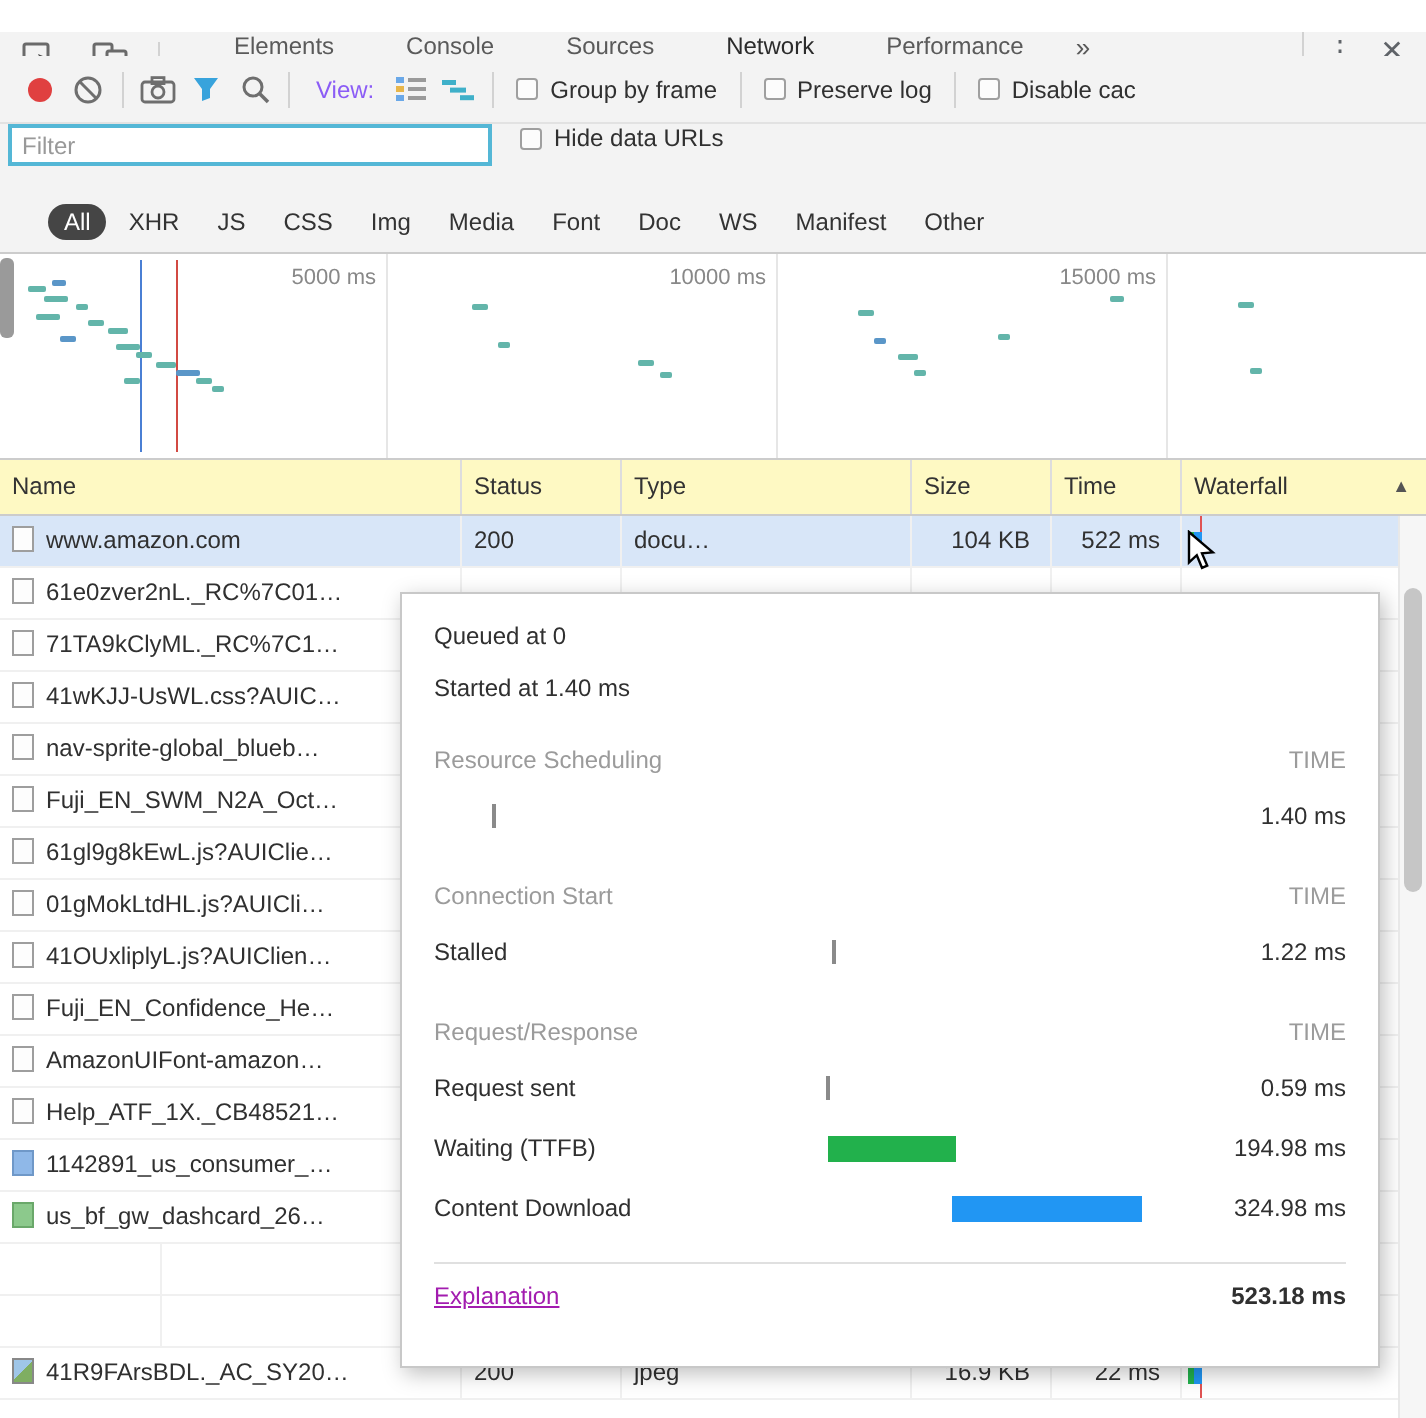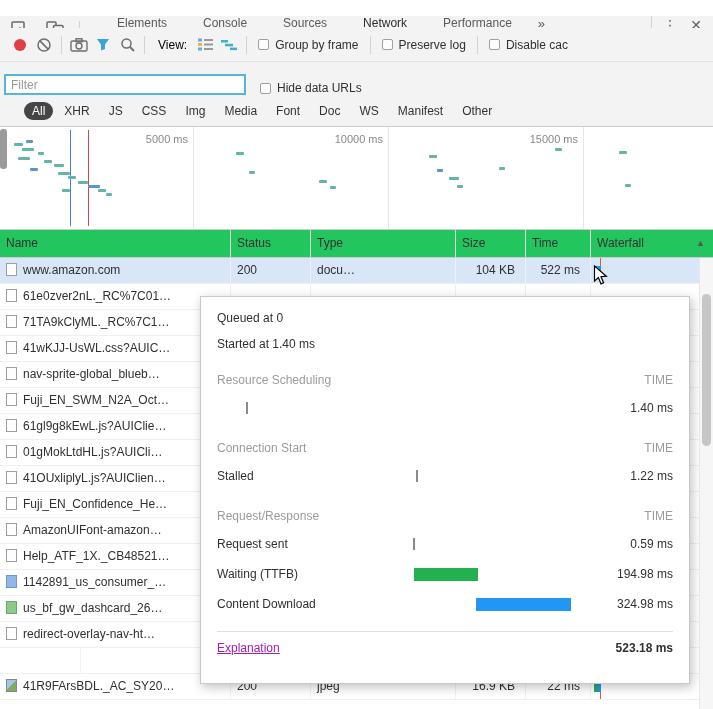--- a/index.html
+++ b/index.html
@@ -19,47 +19,47 @@
     border-bottom:2px solid transparent; cursor:default; }
   .tab.active { color:#2b2b2b; border-bottom:2px solid #3b78e7; }
   .tab-overflow { display:flex; align-items:center; padding:0 8px; color:#5a5a5a; font-size:13px; }
   .tb-right { margin-left:auto; display:flex; align-items:center; padding-right:4px; }
   .tb-btn { width:26px; text-align:center; color:#5f6368; font-size:14px; cursor:default; }
   
   .toolbar { position:absolute; top:28px; left:0; right:0; height:34px; background:#f3f3f3;
     border-bottom:1px solid #e2e2e2; display:flex; align-items:center; padding:0 8px; }
   .tbtn { display:inline-flex; align-items:center; justify-content:center; width:24px; height:24px; flex:none; }
   .rec { width:12px; height:12px; border-radius:50%; display:inline-block; }
-  .tlabel { margin:0 6px 0 8px; color:#000000; flex:none; }
+  .tlabel { margin:0 6px 0 8px; color:#8b5cf6; flex:none; }
   .chk { display:flex; align-items:center; margin:0 6px; white-space:nowrap; overflow:hidden; }
   .checkbox { width:11px; height:11px; border:1px solid #9f9f9f; border-radius:2px; background:#fcfcfc;
     display:inline-block; margin-right:6px; flex:none; }
   
   .filterrow { position:absolute; top:62px; left:0; right:0; height:33px; background:#f3f3f3;
-    display:flex; align-items:flex-end; padding:0 4px; }
+    display:flex; align-items:flex-start; padding:0 4px; }
   .filter-input { width:242px; height:21px; border:2px solid #54b7d6; background:#fff;
     font:inherit; color:#333; padding:1px 5px; outline:none; flex:none; }
   .filter-input::placeholder { color:#999; }
   .filterrow .chk { margin-left:14px; }
   
   .pillsrow { position:absolute; top:95px; left:0; right:0; height:32px; background:#f3f3f3;
     border-bottom:1px solid #ccc; display:flex; align-items:center; padding-left:24px; }
   .pill { padding:2px 8px; margin-right:3px; border-radius:9px; color:#333; cursor:default; white-space:nowrap; }
   .pill.active { background:#454545; color:#fff; }
   
   .overview { position:absolute; top:127px; left:0; right:0; height:103px; background:#fff;
     border-bottom:1px solid #ccc; overflow:hidden; }
   .ov-label { position:absolute; top:6px; transform:translateX(-100%); color:#888; font-size:11px; white-space:nowrap; }
   .ov-grid { position:absolute; top:0; bottom:0; width:1px; background:#e6e6e6; }
   .ov-event { position:absolute; top:3px; bottom:3px; width:1px; }
   .ov-bar { position:absolute; height:3px; border-radius:1px; background:#63b5aa; }
   .lscroll { position:absolute; left:0px; top:129px; width:7px; height:40px; background:#9a9a9a;
     border-radius:3px; z-index:5; }
   
-  .thead { position:absolute; top:230px; left:0; right:0; height:28px; background:#22c55e;
+  .thead { position:absolute; top:230px; left:0; right:0; height:28px; background:#fef9c3;
     border-bottom:1px solid #ccc; display:flex; }
   .th { padding:0 6px; line-height:27px; border-left:1px solid #ddd; color:#333; position:relative;
     white-space:nowrap; overflow:hidden; }
   .th:first-child { border-left:none; }
   .sort { position:absolute; right:8px; top:0; font-size:9px; color:#555; }
   .c-name{width:230px; flex:none;} .c-status{width:80px; flex:none;} .c-type{width:70px; flex:none;}
   .c-initiator{width:75px; flex:none;margin-top:30px;} .c-size{width:70px; flex:none;} .c-time{width:65px; flex:none;}
   .c-waterfall{flex:1; min-width:0;}
   .rowsbox { position:absolute; top:258px; left:0; right:0; bottom:0; background:#fff; overflow:hidden; }
   .row { display:flex; height:26px; border-bottom:1px solid #f0f0f0; background:#fff; }
@@ -393,21 +393,20 @@
     <div class="row">
       <div class="cell c-name"><span class="ric img-green"></span><span class="nm">us_bf_gw_dashcard_26…</span></div>
       <div class="cell c-status"></div>
       <div class="cell c-type"></div>
       <div class="cell c-initiator"></div>
       <div class="cell c-size"></div>
       <div class="cell c-time"></div>
       <div class="cell c-waterfall"></div>
     </div>
     <div class="row">
-      <div class="cell c-name"><span class="ric doc"></span><span class="nm">redirect-overlay-nav-ht…</span></div>
       <div class="cell c-status"></div>
       <div class="cell c-type"></div>
       <div class="cell c-initiator"></div>
       <div class="cell c-size"></div>
       <div class="cell c-time"></div>
       <div class="cell c-waterfall"></div>
     </div>
     <div class="row">
       <div class="cell c-status"></div>
       <div class="cell c-type"></div>

